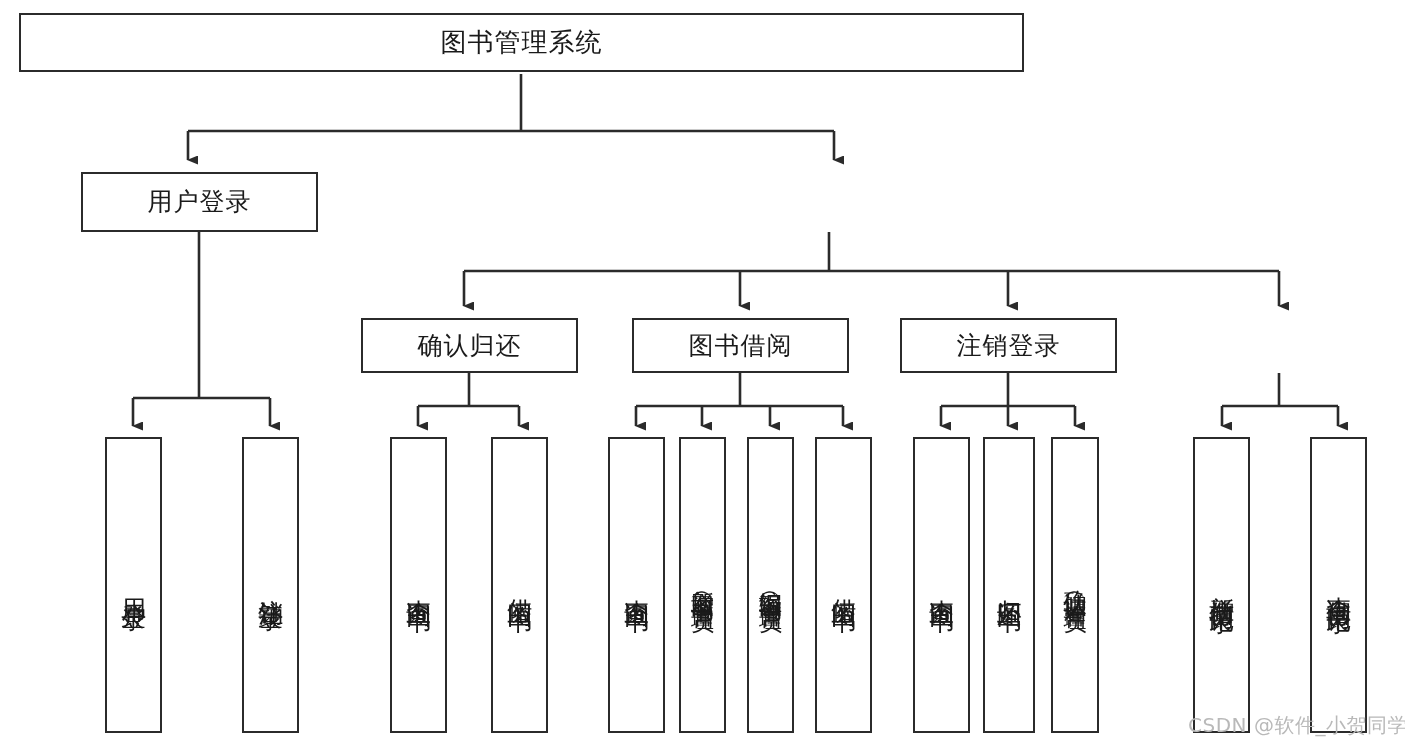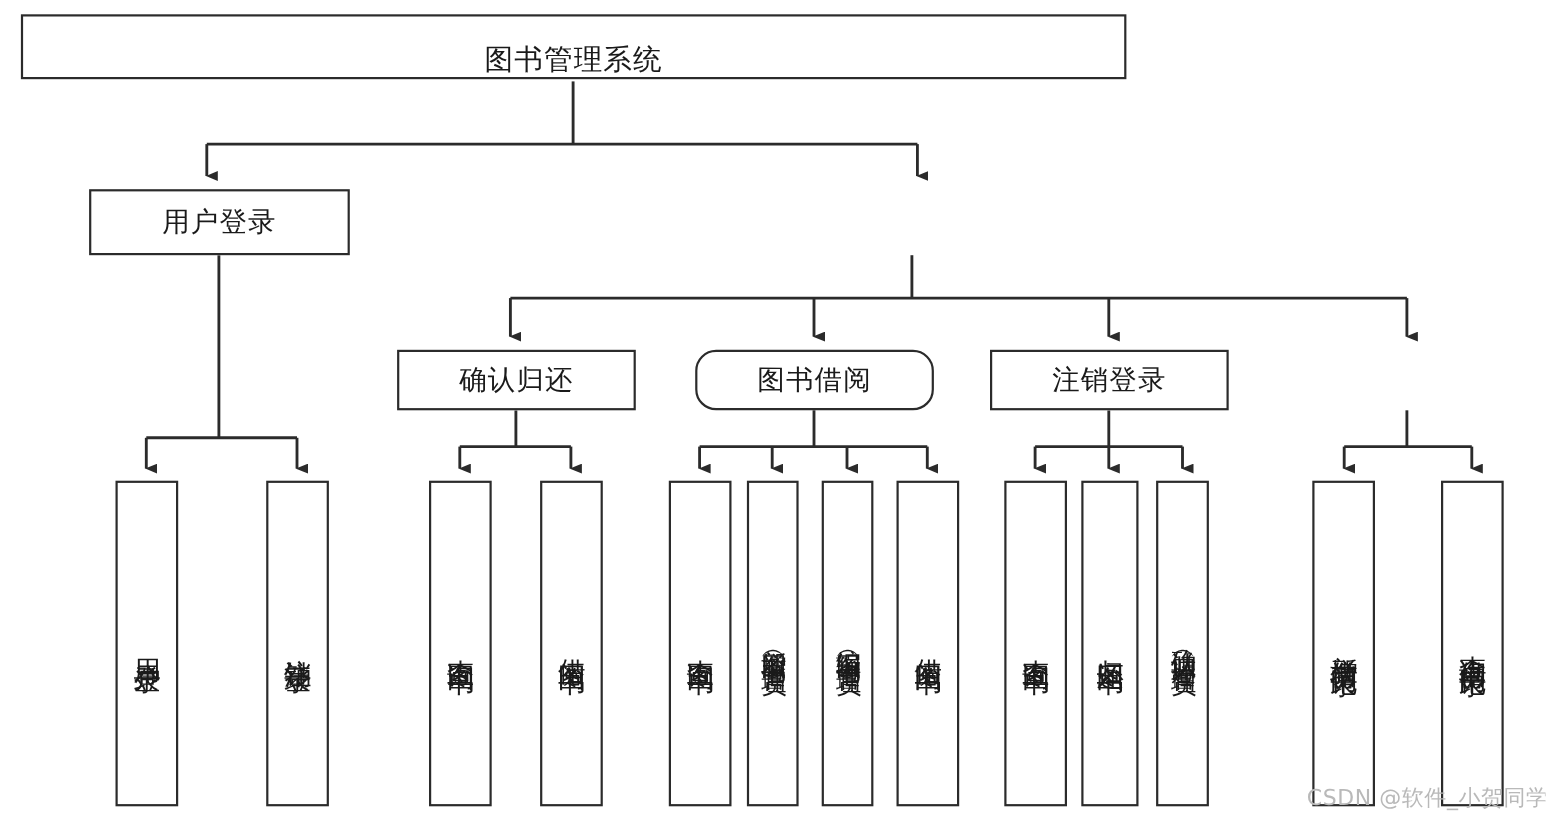--- a/index.html
+++ b/index.html
@@ -119,34 +119,34 @@
       <path d="M1008,406 L1008,426" marker-end="url(#arr)"></path>
       <path d="M1075,406 L1075,426" marker-end="url(#arr)"></path>
 
       <path d="M1279,373 L1279,406"></path>
       <path d="M1222,406 L1338,406"></path>
       <path d="M1222,406 L1222,426" marker-end="url(#arr)"></path>
       <path d="M1338,406 L1338,426" marker-end="url(#arr)"></path>
     </g>
   </svg>
 
-  <div class="node h root" style="left:19px; top:13px; width:1005px; height:59px;align-items:flex-end;">
+  <div class="node h root" style="left:19px; top:13px; width:1005px; height:59px;">
     <span>图书管理系统</span>
   </div>
 
   <div class="node h" style="left:81px; top:172px; width:237px; height:60px;">
     <span>用户登录</span>
   </div>
 
 
   <div class="node h" style="left:361px; top:318px; width:217px; height:55px;">
     <span>确认归还</span>
   </div>
 
-  <div class="node h" style="left:632px; top:318px; width:217px; height:55px;border-radius:19px;">
+  <div class="node h" style="left:632px; top:318px; width:217px; height:55px;">
     <span>图书借阅</span>
   </div>
 
   <div class="node h" style="left:900px; top:318px; width:217px; height:55px;">
     <span>注销登录</span>
   </div>
 
 
   <div class="node v" style="left:105px; top:437px; width:57px; height:296px;">
     <span class="vtext">用户登录</span>

